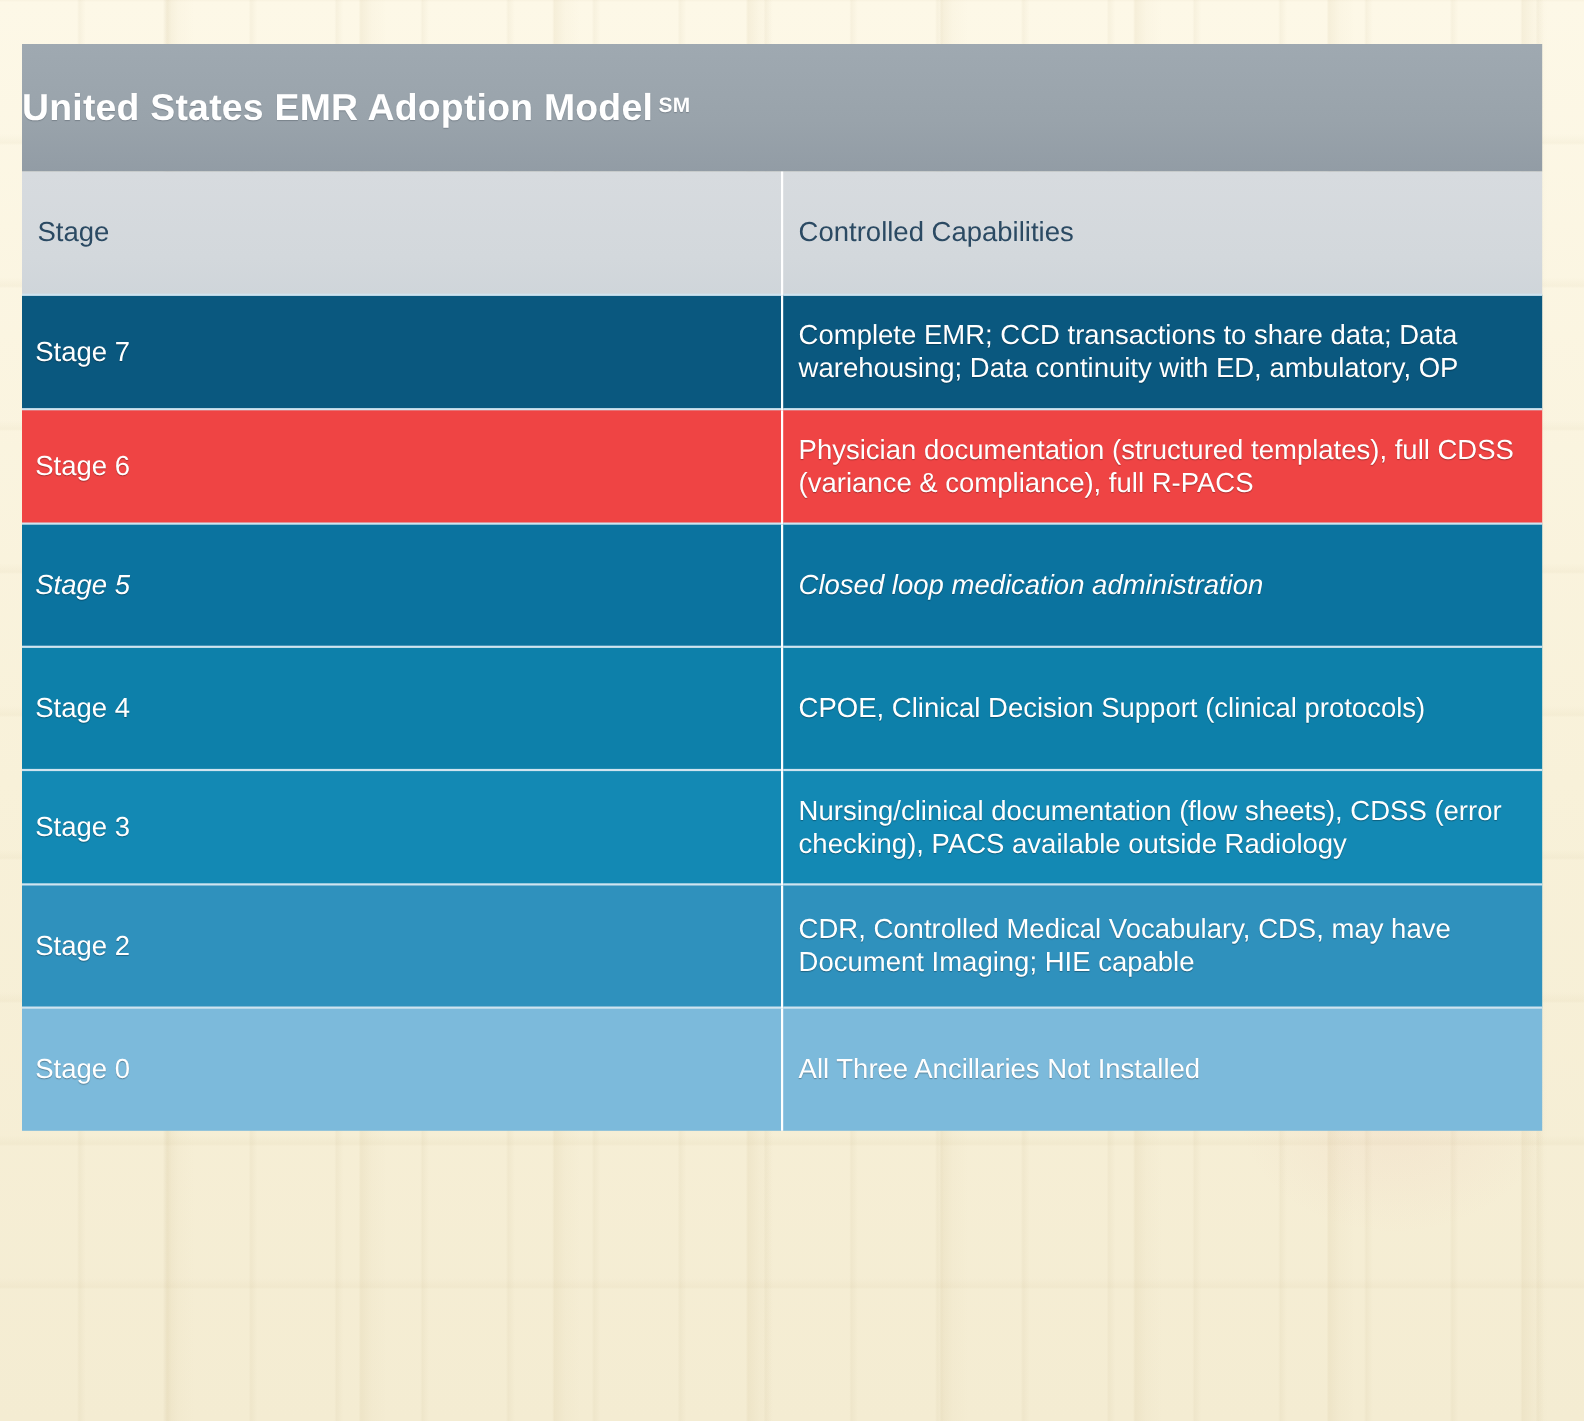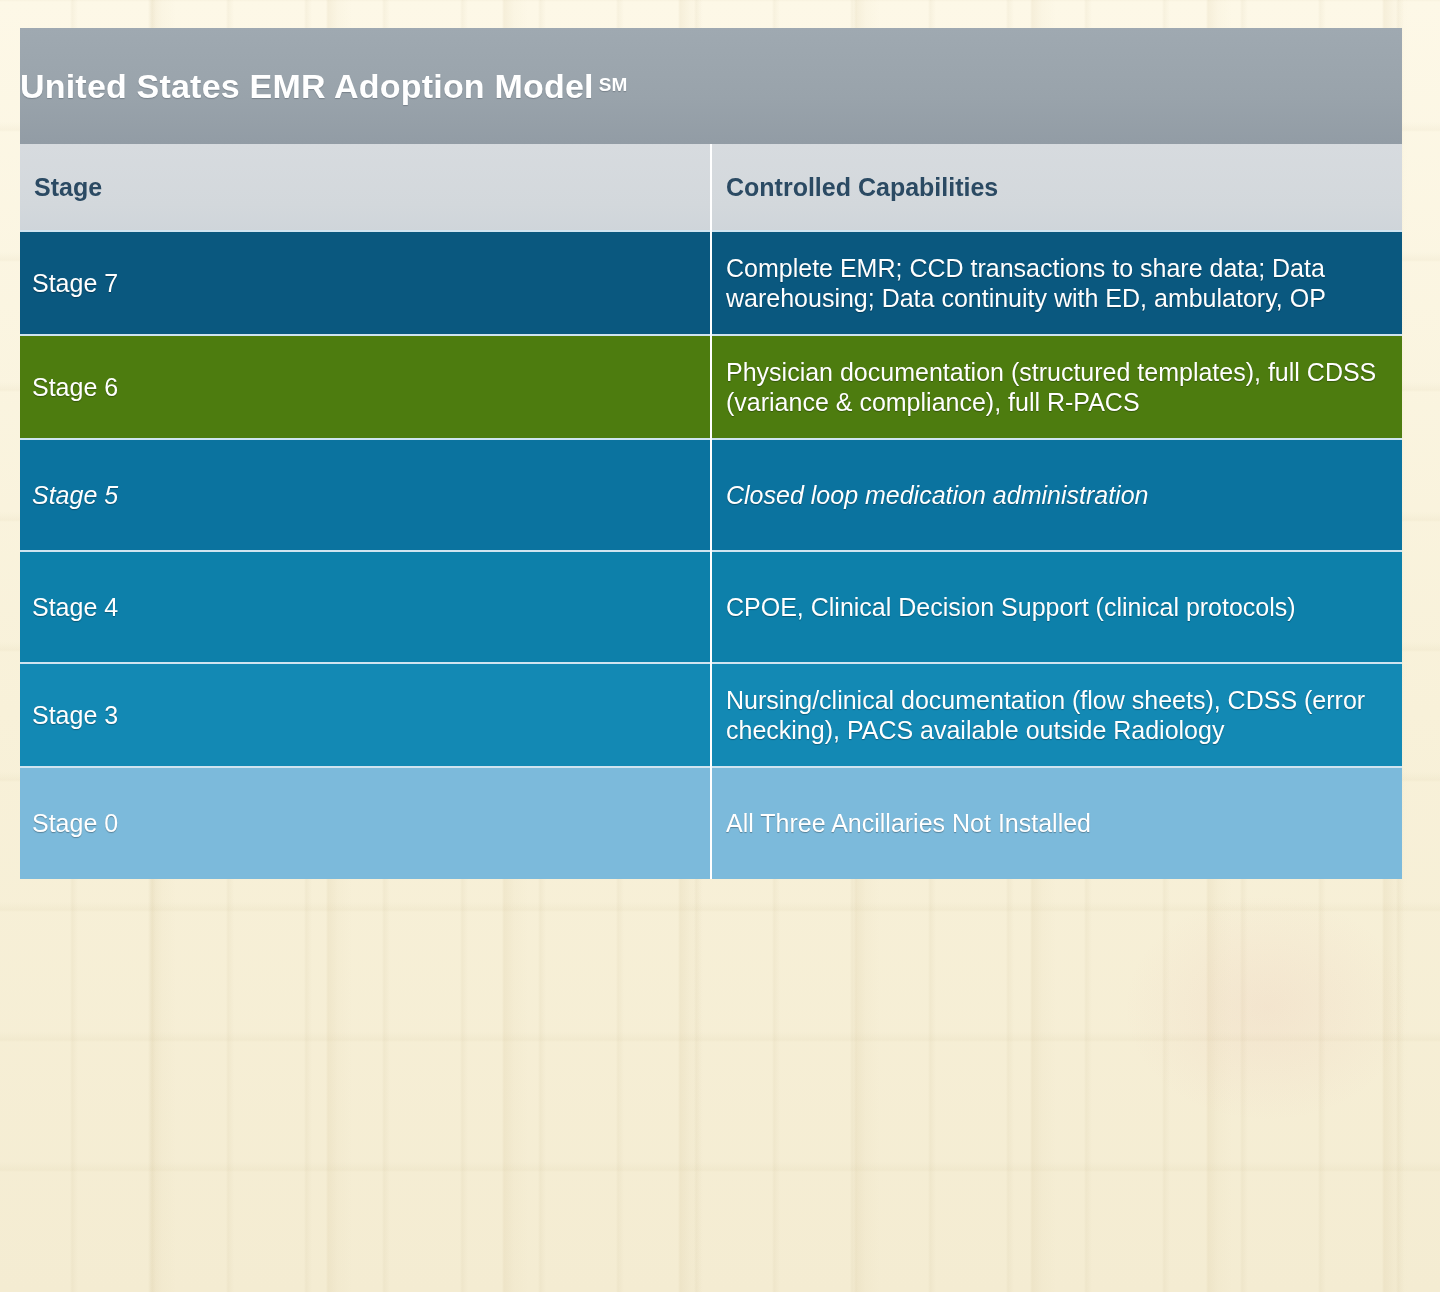--- a/index.html
+++ b/index.html
@@ -47,21 +47,21 @@
       radial-gradient(ellipse at 88% 24%, rgba(214,130,130,0.10) 0%, rgba(214,130,130,0) 8%),
       radial-gradient(ellipse at 88% 52%, rgba(214,130,130,0.09) 0%, rgba(214,130,130,0) 8%),
       radial-gradient(ellipse at 88% 78%, rgba(214,130,130,0.09) 0%, rgba(214,130,130,0) 8%);
     z-index: 1;
   }
 
   
   #table-wrap {
     position: absolute;
     left: 20px;
-    top: 28px;
+    top: 40px;
     width: 1382px;
     z-index: 2;
   }
 
   table.emr {
     width: 100%;
     border-collapse: collapse;
     table-layout: fixed;
   }
   table.emr td, table.emr th {
@@ -87,24 +87,24 @@
   .title-sm {
     font-size: 19px;
     font-weight: bold;
     vertical-align: super;
     margin-left: 5px;
   }
 
   
   .hdr {
     background: linear-gradient(180deg, #d7dbdf 0%, #d3d8dc 70%, #cfd5da 100%);
-    height: 87px;
+    height: 112px;
     color: #2b4a63;
     font-size: 25px;
-    font-weight: bold;
+    font-weight: normal;
     text-align: left;
   }
   .hdr .cellpad { padding-left: 14px; }
   .hdr-stage { border-right: 2px solid #ffffff; }
 
   
   .row-stage td {
     border-top: 2px solid #cfe4f0;
     color: #ffffff;
     font-size: 25px;
@@ -148,40 +148,44 @@
         <td>
           <div class="cellpad">Controlled Capabilities</div>
         </td>
       </tr>
 
       <tr class="row-stage h-tall" style="background-color: rgb(10, 88, 127);">
         <td class="stage-cell txtshadow">Stage 7</td>
         <td class="cap-cell txtshadow">Complete EMR; CCD transactions to share data; Data warehousing; Data continuity with ED, ambulatory, OP</td>
       </tr>
 
-      <tr class="row-stage h-tall" style="background-color: #4d7c0f;">
+      <tr class="row-stage h-tall" style="background-color: #ef4444;">
         <td class="stage-cell txtshadow">Stage 6</td>
         <td class="cap-cell txtshadow">Physician documentation (structured templates), full CDSS (variance &amp; compliance), full R-PACS</td>
       </tr>
 
       <tr class="row-stage h-short" style="background-color: rgb(11, 115, 159); font-style: italic;">
         <td class="stage-cell txtshadow">Stage 5</td>
         <td class="cap-cell txtshadow">Closed loop medication administration</td>
       </tr>
 
       <tr class="row-stage h-short" style="background-color: rgb(13, 128, 170);">
         <td class="stage-cell txtshadow">Stage 4</td>
         <td class="cap-cell txtshadow">CPOE, Clinical Decision Support (clinical protocols)</td>
       </tr>
 
       <tr class="row-stage h-tall" style="background-color: rgb(19, 137, 180);">
         <td class="stage-cell txtshadow">Stage 3</td>
         <td class="cap-cell txtshadow">Nursing/clinical documentation (flow sheets), CDSS (error checking), PACS available outside Radiology</td>
       </tr>
 
+      <tr class="row-stage h-short" style="background-color: rgb(47, 145, 189);">
+        <td class="stage-cell txtshadow">Stage 2</td>
+        <td class="cap-cell txtshadow">CDR, Controlled Medical Vocabulary, CDS, may have Document Imaging; HIE capable</td>
+      </tr>
 
 
       <tr class="row-stage h-short" style="background-color: rgb(124, 186, 219);">
         <td class="stage-cell txtshadow">Stage 0</td>
         <td class="cap-cell txtshadow">All Three Ancillaries Not Installed</td>
       </tr>
 
     </tbody>
   </table>
 </div>

